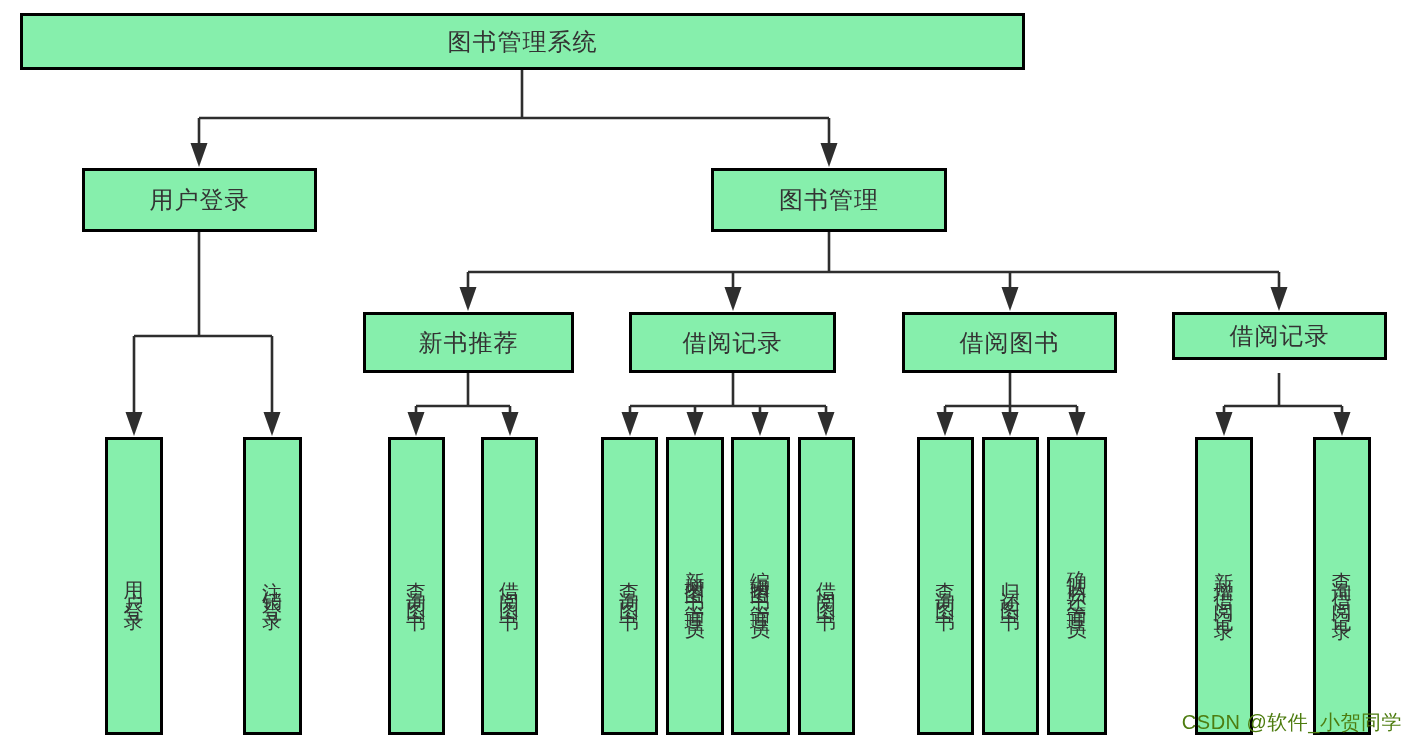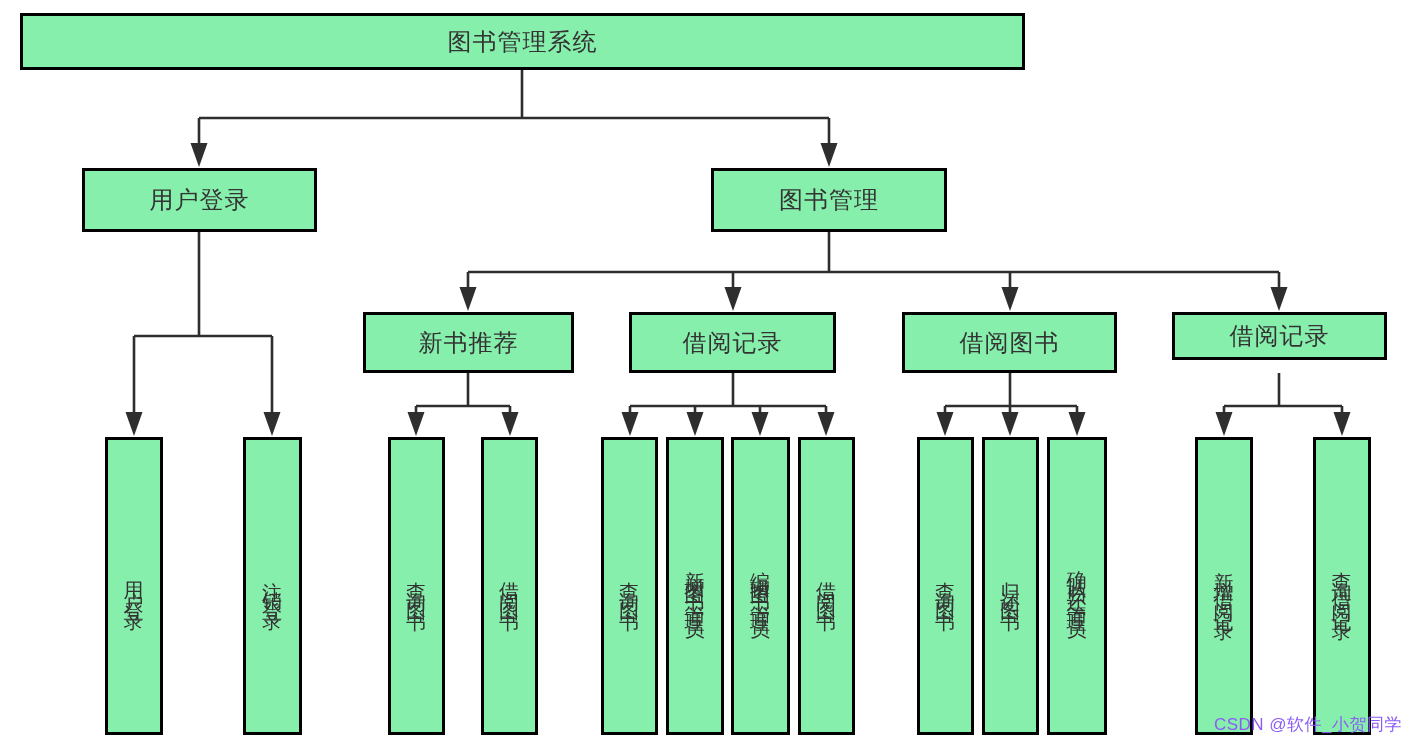--- a/index.html
+++ b/index.html
@@ -15,21 +15,21 @@
   .h-label{font-size:24px;letter-spacing:1px;white-space:nowrap;}
   .root .h-label{font-size:24px;}
   .leaf{align-items:center;justify-content:center;}
   .v-label{
     writing-mode:vertical-rl;text-orientation:mixed;line-height:1;
     font-size:20px;letter-spacing:10px;white-space:nowrap;
   }
   .leaf.long{align-items:center;}
   .leaf.long .v-label{letter-spacing:7px;}
   .watermark{
-    position:absolute;right:3px;bottom:11px;font-size:17px;color:#8b5cf6;
+    position:absolute;right:3px;bottom:11px;font-size:20px;color:#4d7c0f;
     letter-spacing:0.5px;white-space:nowrap;z-index:5;
   }
 </style>
 </head>
 <body>
 
 <div class="canvas">
 
   <svg class="wires" viewBox="0 0 1405 747" xmlns="http://www.w3.org/2000/svg">
     <g stroke="#2e2e2e" stroke-width="2.6" fill="none">

